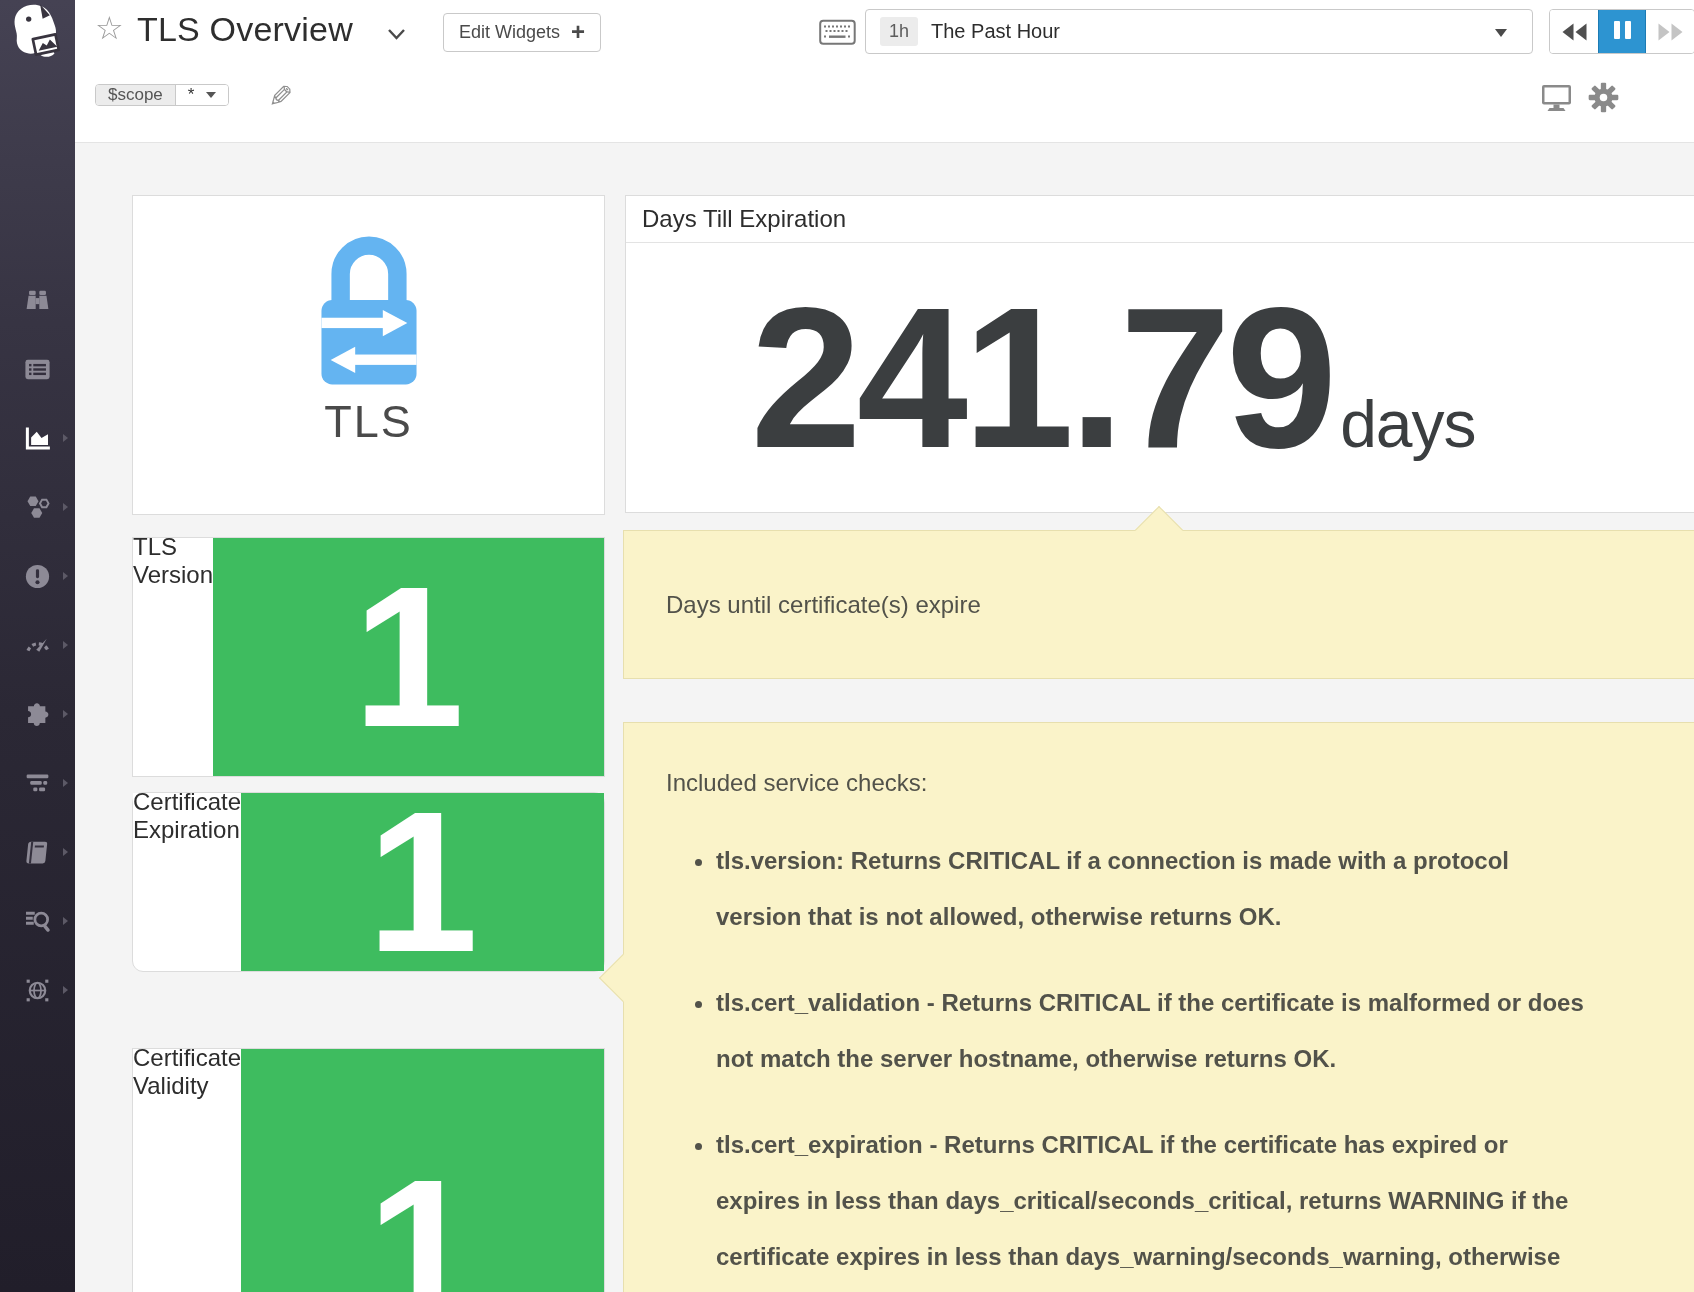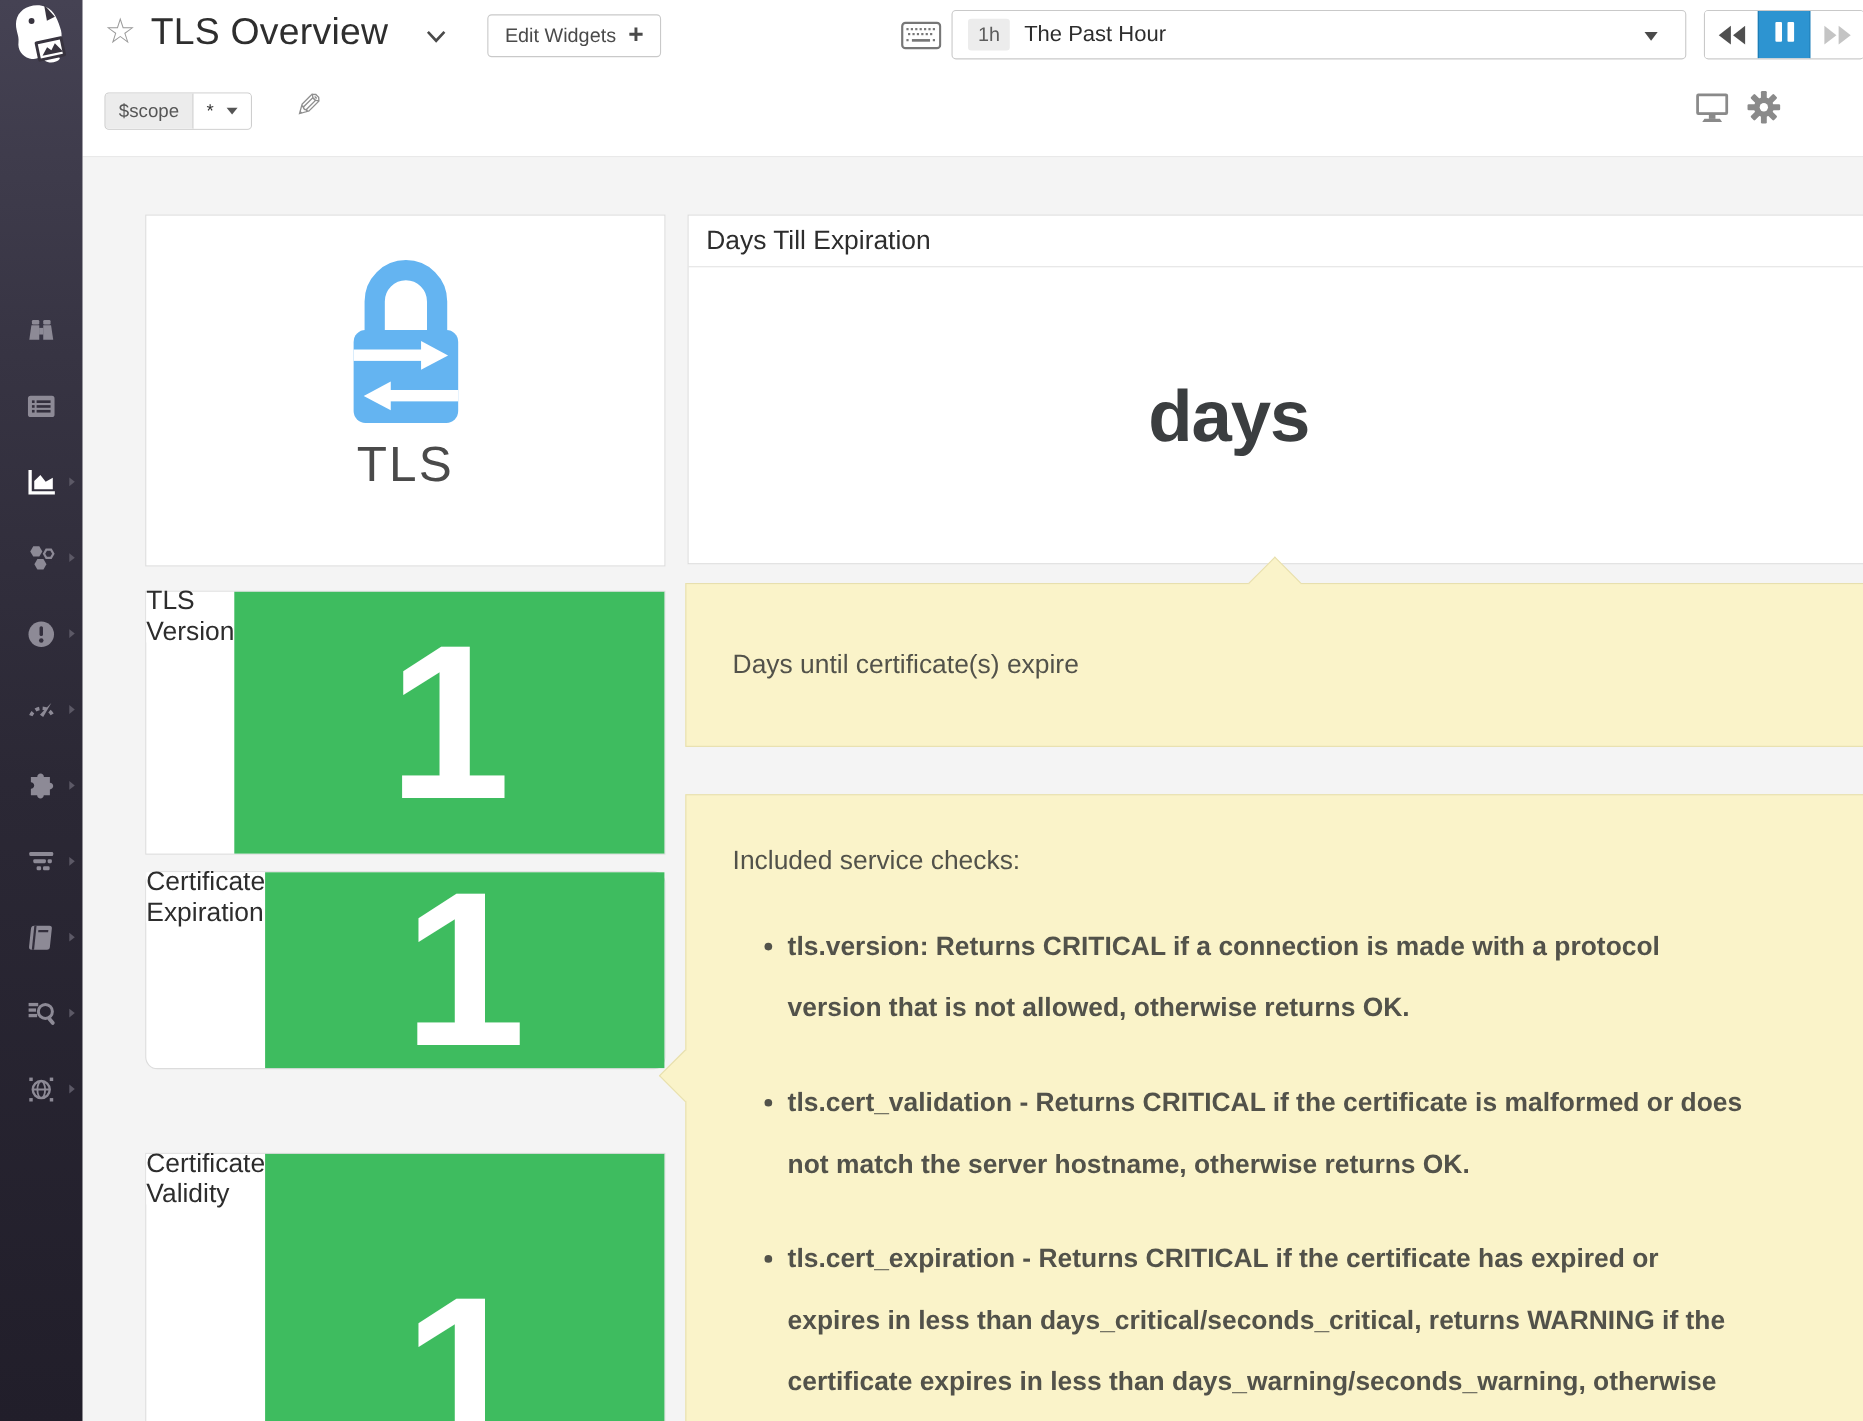--- a/index.html
+++ b/index.html
@@ -36,21 +36,21 @@
   .time-badge { background:#ececec; border-radius:3px; padding:4px 9px; font-size:18px; color:#5d5d5d; margin-right:13px; }
   .time-label { font-size:20px; color:#2d2d2d; }
   .time-caret { position:absolute; right:25px; top:19px; width:0; height:0;
                 border-top:8px solid #4a4a4a; border-left:6.5px solid transparent; border-right:6.5px solid transparent; }
   .playback { position:absolute; right:-1px; top:9px; height:45px; display:flex;
               border:1px solid #c9c9c9; border-radius:4px; overflow:hidden; background:#fff; }
   .pb-btn { width:48px; height:100%; display:flex; align-items:center; justify-content:center; cursor:pointer; background:#fff; }
   .pb-pause { background:#2d94d1; border-left:1px solid #1c7bb4; border-right:1px solid #1c7bb4; }
   .pb-pause .bar { display:inline-block; width:6px; height:18px; background:#fff; border-radius:1px; margin:0 2.5px; }
   
-  .scope { position:absolute; left:20px; top:84px; height:34px; display:flex; border:1px solid #c9c9c9;
+  .scope { position:absolute; left:20px; top:84px; height:22px; display:flex; border:1px solid #c9c9c9;
            border-radius:4px; overflow:hidden; cursor:pointer; }
   .scope-label { background:#ececec; padding:0 12px; font-size:17px; color:#555; display:flex; align-items:center; border-right:1px solid #c9c9c9; }
   .scope-value { background:#fff; padding:0 12px; font-size:17px; color:#333; display:flex; align-items:center; gap:12px; }
   .scope-caret { width:0; height:0; border-top:6px solid #555; border-left:5px solid transparent; border-right:5px solid transparent; }
   .pencil { position:absolute; left:193px; top:82px; font-size:30px; color:#8f8f8f;
             transform:scaleX(-1); cursor:pointer; line-height:1; }
   .tv-icon { position:absolute; right:122px; top:84px; cursor:pointer; }
   .gear-icon { position:absolute; right:75px; top:82px; cursor:pointer; }
 
   
@@ -68,21 +68,21 @@
   .cc-1 { top:394px; height:240px; }
   .cc-2 { top:649px; height:180px;border-radius:11px; }
   .cc-3 { top:905px; height:404px; }
 
   .qv-card { left:550px; top:52px; width:1146px; height:318px; }
   .qv-title { height:47px; display:flex; align-items:center; padding-left:16px; font-size:24px;
               color:#2d2d2d; border-bottom:1px solid #e3e3e3; }
   .qv-body { height:270px; display:flex; align-items:center; justify-content:center; padding-right:170px; }
   .qv-row { display:flex; align-items:baseline; }
   .qv-value { font-size:200px; font-weight:700; color:#3b3e40; letter-spacing:-5px; line-height:0.9; }
-  .qv-unit { font-size:66px; font-weight:700; color:#3b3e40; margin-left:8px; letter-spacing:-1px; }
+  .qv-unit { font-size:66px; font-weight:400; color:#3b3e40; margin-left:8px; letter-spacing:-1px; }
 
   .note { position:absolute; background:#faf3c9; border:1px solid #e7dfae; color:#52524a; }
   .note-1 { left:548px; top:387px; width:1148px; height:149px; display:flex; align-items:center; padding-left:42px; font-size:24px; }
   .note-2 { left:548px; top:579px; width:1148px; height:600px; padding:46px 60px 40px 42px; font-size:24px; }
   .pointer { position:absolute; width:34px; height:34px; background:#faf3c9; transform:rotate(45deg); }
   .pointer-up { top:-18px; left:518px; border-left:1px solid #e7dfae; border-top:1px solid #e7dfae; }
   .pointer-left { left:-18px; top:238px; border-left:1px solid #e7dfae; border-bottom:1px solid #e7dfae; }
   .note-intro { margin-bottom:36px; }
   .note-2 ul { margin:0; padding-left:50px; list-style:disc; }
   .note-2 li { max-width:880px; line-height:56px; margin-bottom:30px;font-weight:bold; }
@@ -340,20 +340,21 @@
       </div>
       <div class="card check-card cc-3">
         <div class="check-title">Certificate Validity</div>
         <div class="check-value">1</div>
       </div>
 
       <div class="card qv-card">
         <div class="qv-title">Days Till Expiration</div>
         <div class="qv-body">
           <div class="qv-row">
+            <span class="qv-value">241.79</span>
             <span class="qv-unit">days</span>
           </div>
         </div>
       </div>
 
       <div class="note note-1">
         <span class="pointer pointer-up"></span>
         <span>Days until certificate(s) expire</span>
       </div>
 

